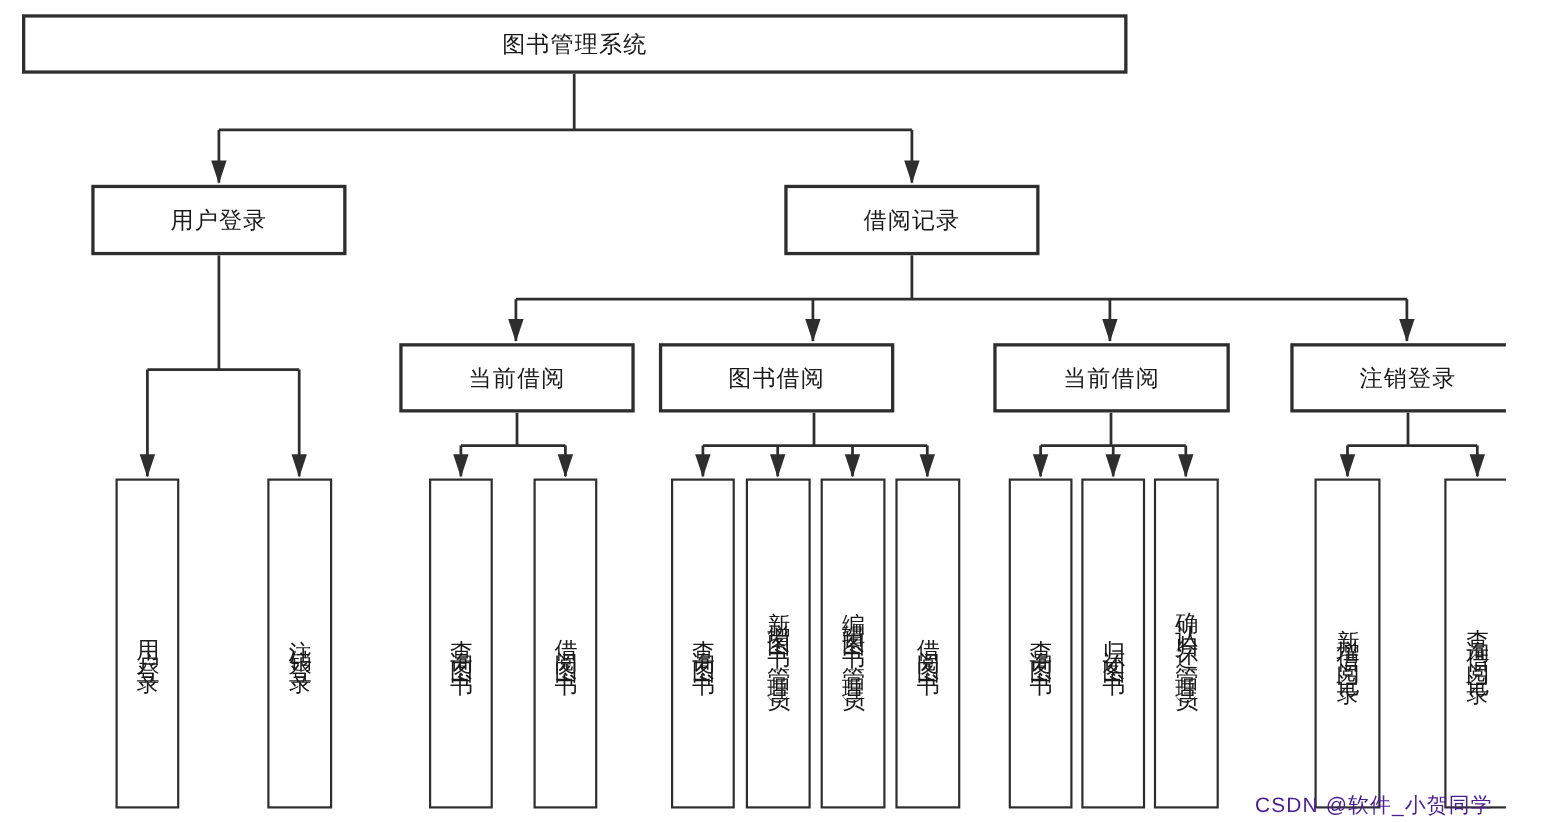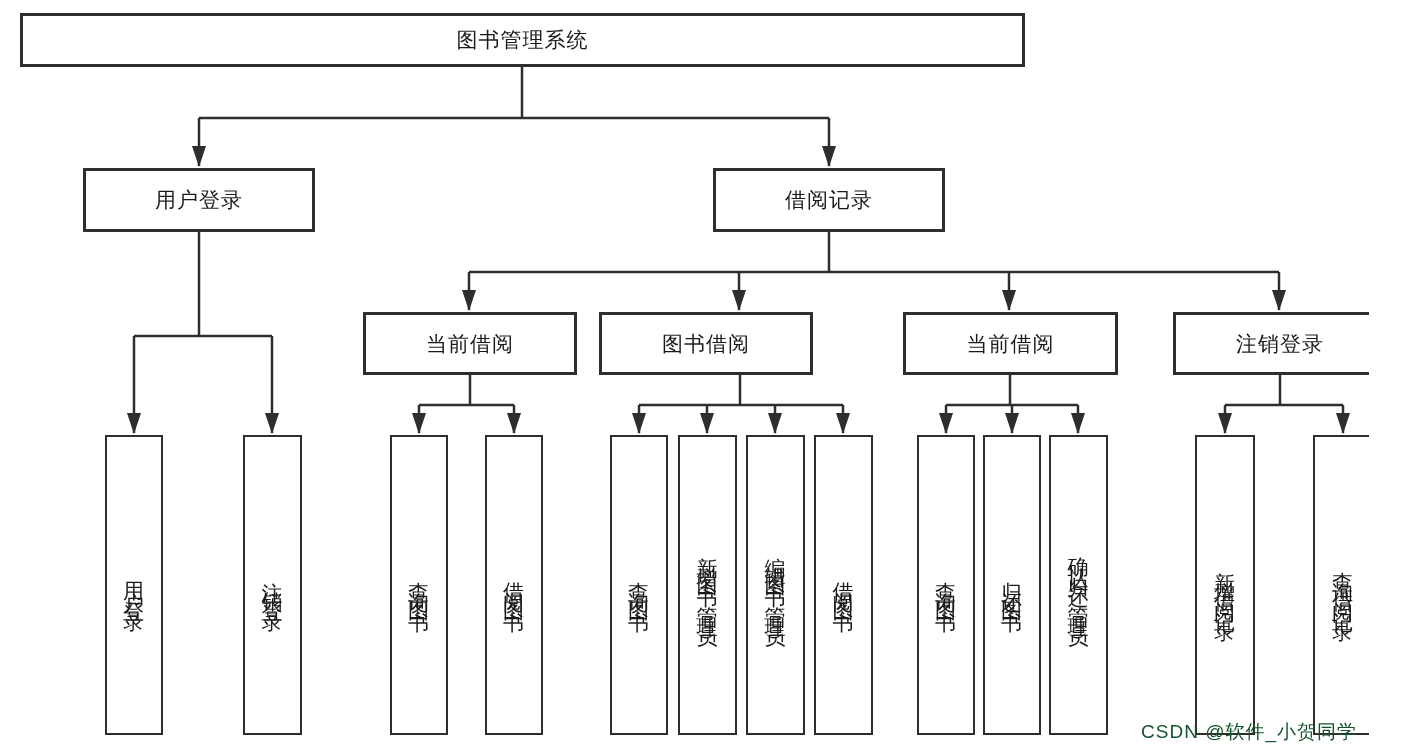--- a/index.html
+++ b/index.html
@@ -34,21 +34,21 @@
   #l-bb2    {left:678px; top:435px; width:59px; height:300px;}
   #l-bb3    {left:746px; top:435px; width:59px; height:300px;}
   #l-bb4    {left:814px; top:435px; width:59px; height:300px;}
   #l-cb1    {left:917px; top:435px; width:58px; height:300px;}
   #l-cb2    {left:983px; top:435px; width:58px; height:300px;}
   #l-cb3    {left:1049px;top:435px; width:59px; height:300px;}
   #l-br1    {left:1195px;top:435px; width:60px; height:300px;}
   #l-br2    {left:1313px;top:435px; width:60px; height:300px;}
   .watermark{
     position:absolute;right:12px;bottom:2px;font-size:19px;
-    color:#14532d;letter-spacing:1px;z-index:5;
+    color:#4c1d95;letter-spacing:1px;z-index:5;
   }
 </style>
 </head>
 <body>
 
 <div class="canvas">
 
   <svg class="connectors" viewBox="0 0 1405 747" xmlns="http://www.w3.org/2000/svg">
     <defs>
       <marker id="arrow" markerUnits="userSpaceOnUse" markerWidth="24" markerHeight="16" refX="21" refY="8" orient="auto">

